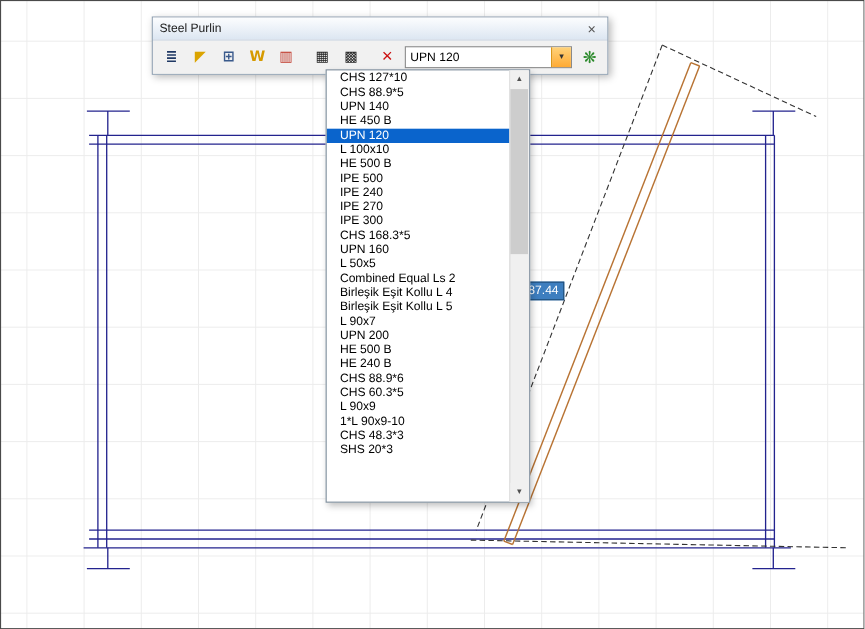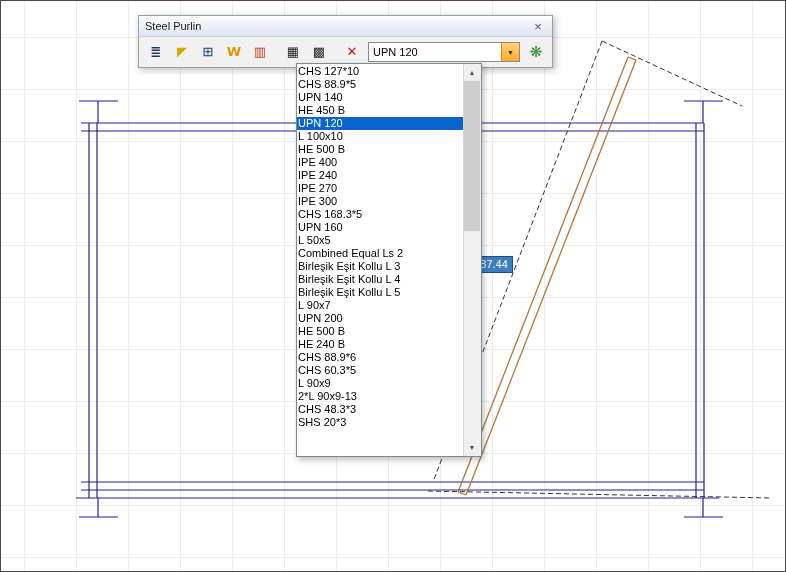--- a/index.html
+++ b/index.html
@@ -74,21 +74,21 @@
   
   .dropdown{
     position:absolute;left:295px;top:62px;width:186px;height:394px;
     background:#fff;border:1px solid #7a8a99;box-sizing:border-box;
     box-shadow:2px 3px 6px rgba(0,0,0,.25);
   }
   .list{
     position:absolute;left:0;top:1px;right:17px;bottom:0;overflow:hidden;
   }
   .list .item{
-    height:13px;line-height:13px;font-size:11px;padding-left:1px;
+    height:13px;line-height:13px;font-size:11px;padding-left:12px;
     white-space:nowrap;overflow:hidden;color:#000;cursor:default;
   }
   .list .item.selected{background:var(--sel);color:#fff;}
   .vscroll{
     position:absolute;top:0;right:0;bottom:0;width:17px;background:#f0f0f0;
     border-left:1px solid #d9d9d9;
   }
   .vscroll .arrow{
     position:absolute;left:0;width:16px;height:17px;font-size:7px;color:#505050;
     display:flex;align-items:center;justify-content:center;background:#f0f0f0;cursor:default;
@@ -171,39 +171,38 @@
 
   <div class="dropdown">
     <div class="list">
         <div class="item">CHS 127*10</div>
         <div class="item">CHS 88.9*5</div>
         <div class="item">UPN 140</div>
         <div class="item">HE 450 B</div>
         <div class="item selected">UPN 120</div>
         <div class="item">L 100x10</div>
         <div class="item">HE 500 B</div>
-        <div class="item">IPE 400</div>
+        <div class="item">IPE 500</div>
         <div class="item">IPE 240</div>
         <div class="item">IPE 270</div>
         <div class="item">IPE 300</div>
         <div class="item">CHS 168.3*5</div>
         <div class="item">UPN 160</div>
         <div class="item">L 50x5</div>
         <div class="item">Combined Equal Ls 2</div>
-        <div class="item">Birleşik Eşit Kollu L 3</div>
         <div class="item">Birleşik Eşit Kollu L 4</div>
         <div class="item">Birleşik Eşit Kollu L 5</div>
         <div class="item">L 90x7</div>
         <div class="item">UPN 200</div>
         <div class="item">HE 500 B</div>
         <div class="item">HE 240 B</div>
         <div class="item">CHS 88.9*6</div>
         <div class="item">CHS 60.3*5</div>
         <div class="item">L 90x9</div>
-        <div class="item">2*L 90x9-13</div>
+        <div class="item">1*L 90x9-10</div>
         <div class="item">CHS 48.3*3</div>
         <div class="item">SHS 20*3</div>
       </div>
     <div class="vscroll">
       <div class="arrow up">▲</div>
       <div class="thumb"></div>
       <div class="arrow down">▼</div>
     </div>
   </div>
 

